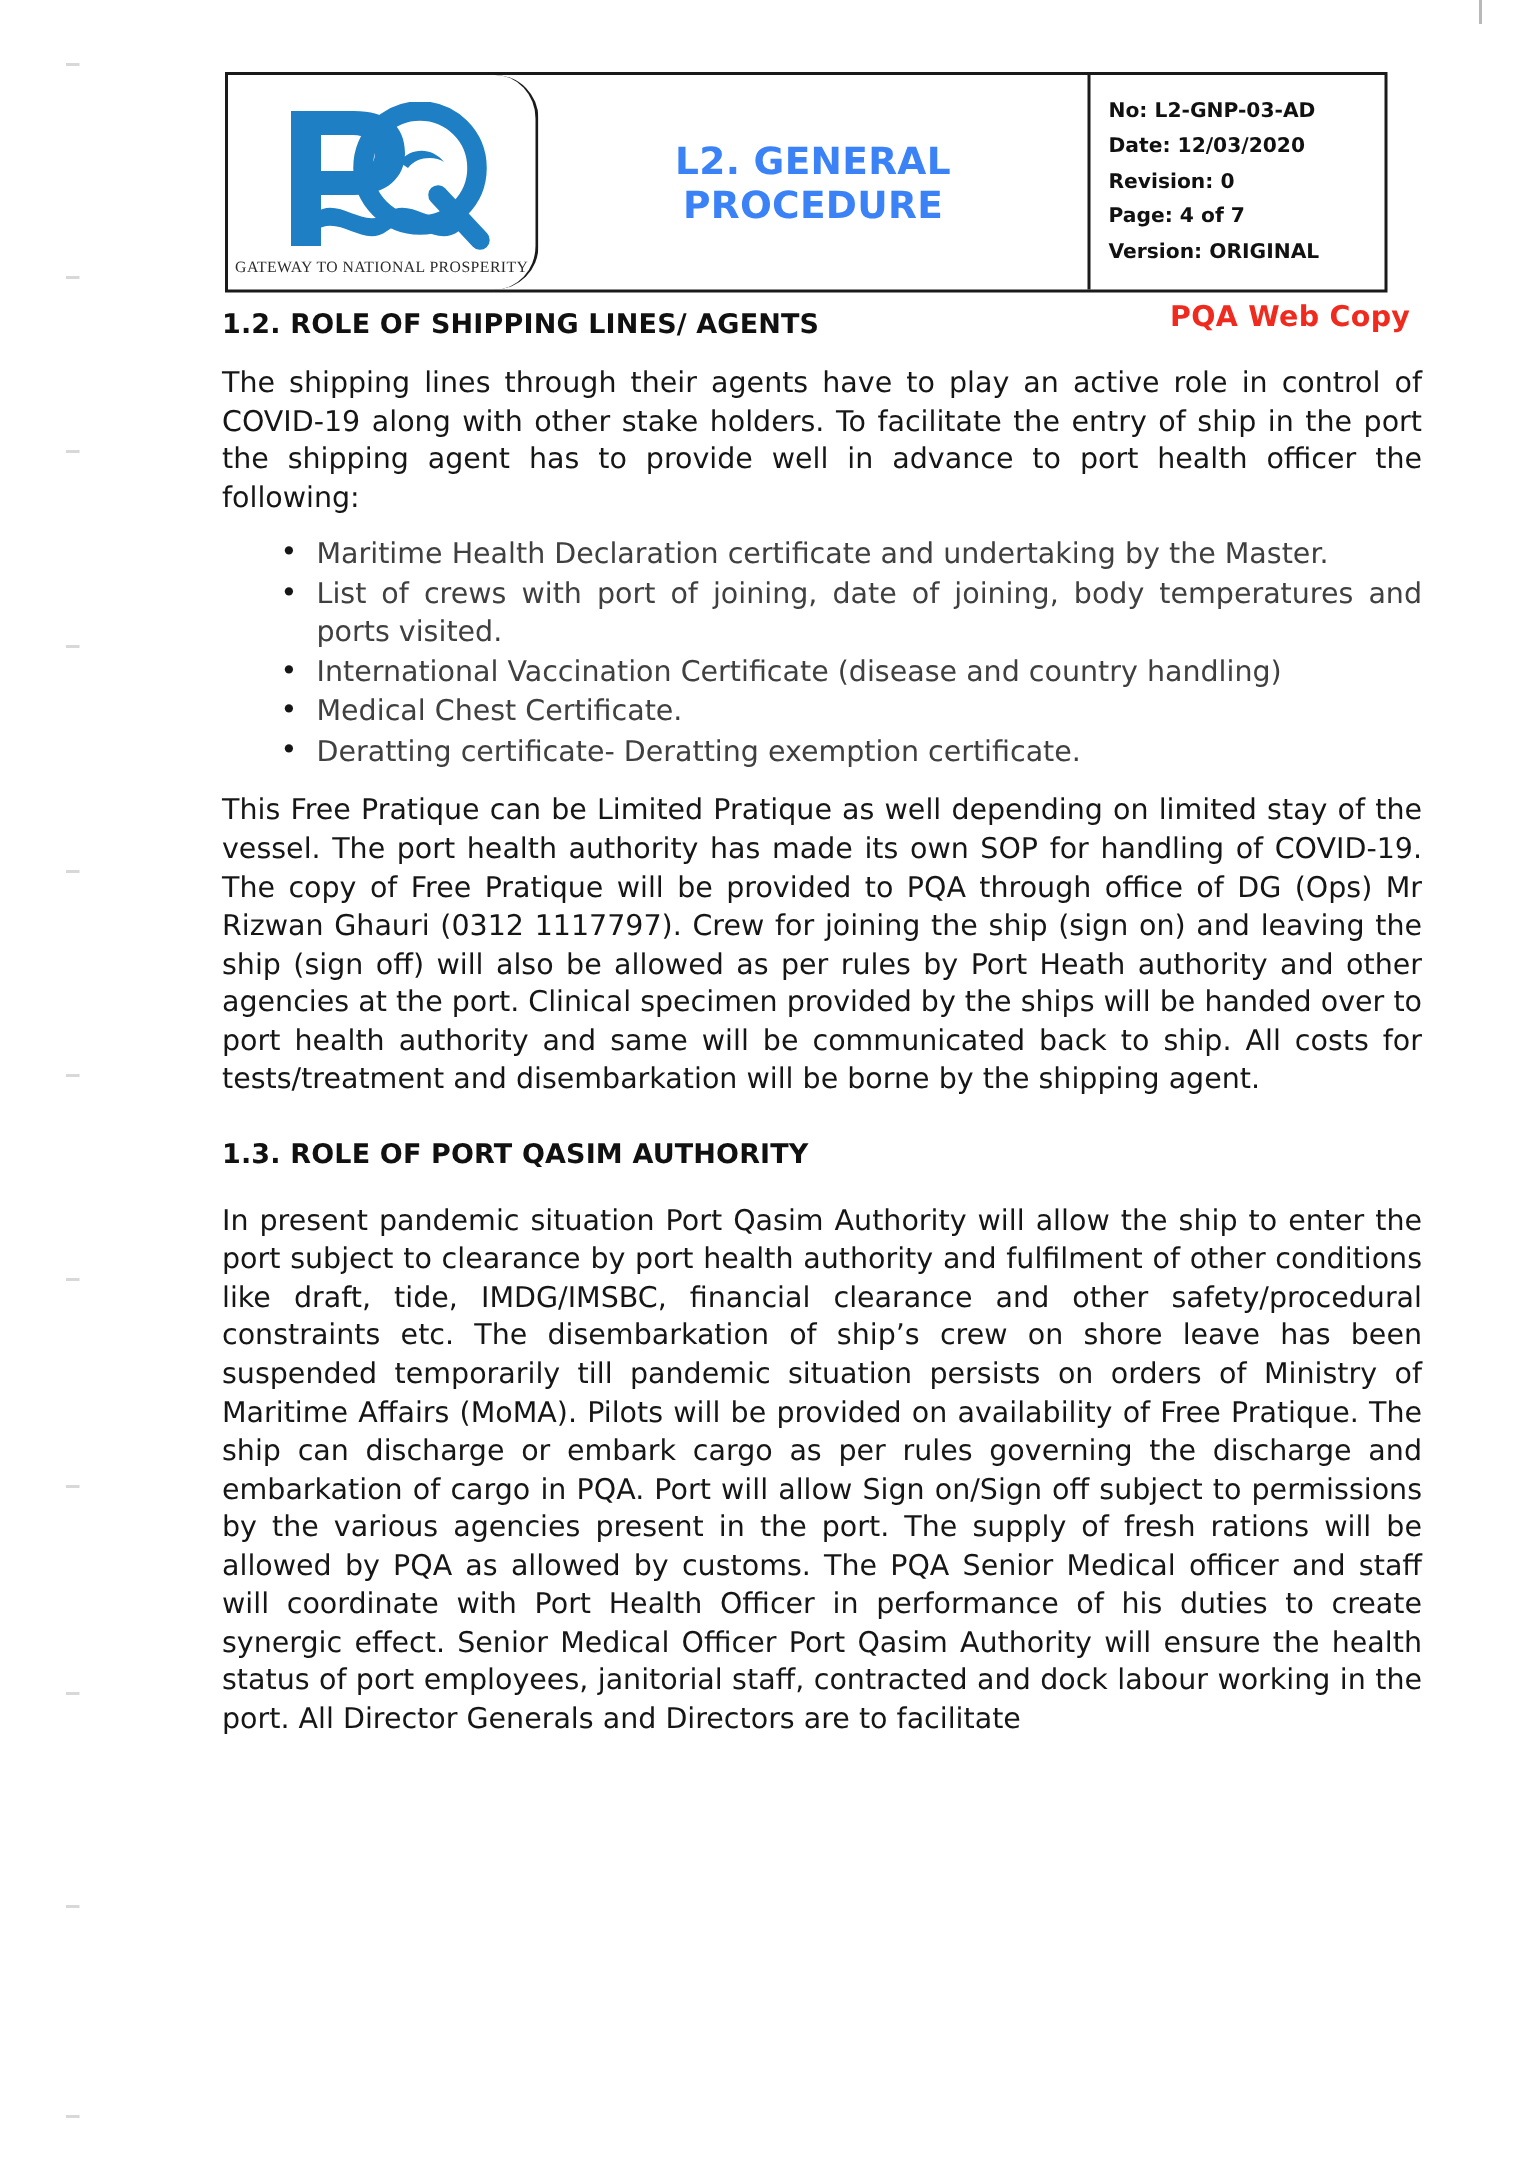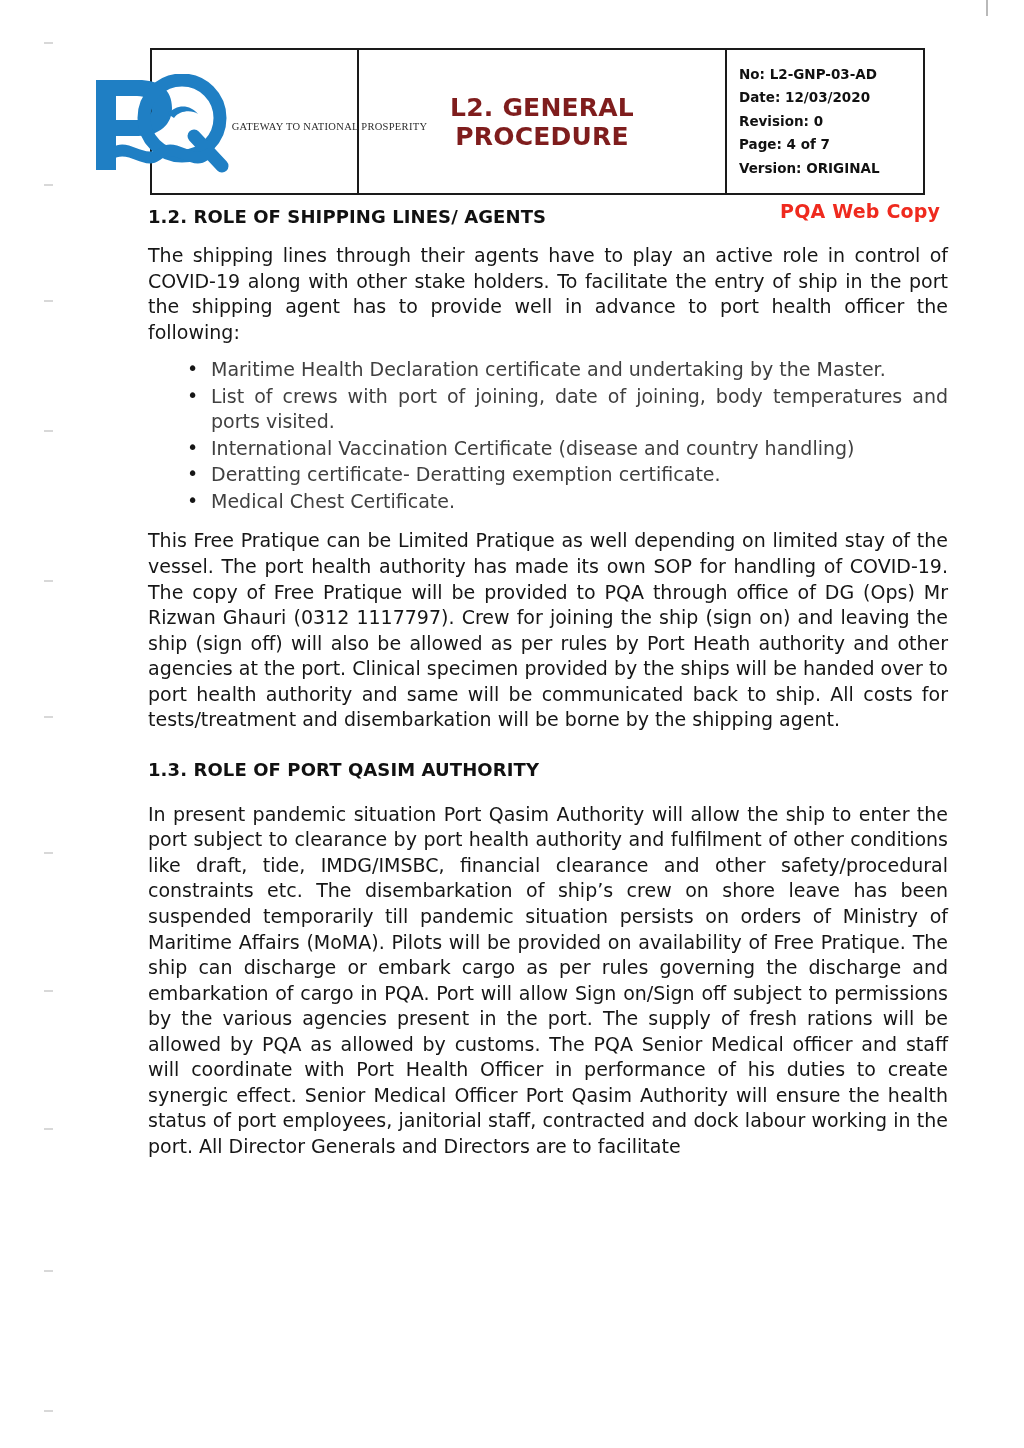--- a/index.html
+++ b/index.html
@@ -51,24 +51,25 @@
     border: 2px solid #1a1a1a;
     box-sizing: border-box;
     display: flex;
     align-items: stretch;
   }
   .header-logo-cell {
     width: 207px;
     border-right: 2px solid #1a1a1a;
     box-sizing: border-box;
     display: flex;
-    flex-direction: row;
+    flex-direction: column;
     align-items: center;
     justify-content: center;
     padding-top: 9px;
+    border-radius: 29px;
   }
   .logo-wrap {
     width: 150px;
     height: 104px;
     position: relative;
   }
   .logo-tag {
     font-family: "Liberation Serif", serif;
     font-size: 10.5px;
     letter-spacing: 0.3px;
@@ -81,21 +82,21 @@
     display: flex;
     align-items: center;
     justify-content: center;
     border-right: 2px solid #1a1a1a;
     box-sizing: border-box;
   }
   .header-title {
     font-size: 25px;
     font-weight: bold;
     letter-spacing: 0.2px;
-    color: #7f1d1d;
+    color: #3b82f6;
     text-align: center;
   }
   .header-meta-cell {
     width: 196px;
     box-sizing: border-box;
     padding: 10px 4px 10px 12px;
     display: flex;
     flex-direction: column;
     justify-content: center;
   }
@@ -224,22 +225,22 @@
   <div class="content">
 
     <h2 class="section">1.2. ROLE OF SHIPPING LINES/ AGENTS</h2>
 
     <p class="para">The shipping lines through their agents have to play an active role in control of COVID-19 along with other stake holders. To facilitate the entry of ship in the port the shipping agent has to provide well in advance to port health officer the following:</p>
 
     <ul class="bullets">
       <li>Maritime Health Declaration certificate and undertaking by the Master.</li>
       <li>List of crews with port of joining, date of joining, body temperatures and ports visited.</li>
       <li>International Vaccination Certificate (disease and country handling)</li>
+      <li>Medical Chest Certificate.</li>
       <li>Deratting certificate- Deratting exemption certificate.</li>
-      <li>Medical Chest Certificate.</li>
     </ul>
 
     <p class="para">This Free Pratique can be Limited Pratique as well depending on limited stay of the vessel. The port health authority has made its own SOP for handling of COVID-19. The copy of Free Pratique will be provided to PQA through office of DG (Ops) Mr Rizwan Ghauri (0312 1117797). Crew for joining the ship (sign on) and leaving the ship (sign off) will also be allowed as per rules by Port Heath authority and other agencies at the port. Clinical specimen provided by the ships will be handed over to port health authority and same will be communicated back to ship. All costs for tests/treatment and disembarkation will be borne by the shipping agent.</p>
 
     <h2 class="section second">1.3. ROLE OF PORT QASIM AUTHORITY</h2>
 
     <p class="para">In present pandemic situation Port Qasim Authority will allow the ship to enter the port subject to clearance by port health authority and fulfilment of other conditions like draft, tide, IMDG/IMSBC, financial clearance and other safety/procedural constraints etc. The disembarkation of ship’s crew on shore leave has been suspended temporarily till pandemic situation persists on orders of Ministry of Maritime Affairs (MoMA). Pilots will be provided on availability of Free Pratique. The ship can discharge or embark cargo as per rules governing the discharge and embarkation of cargo in PQA. Port will allow Sign on/Sign off subject to permissions by the various agencies present in the port. The supply of fresh rations will be allowed by PQA as allowed by customs. The PQA Senior Medical officer and staff will coordinate with Port Health Officer in performance of his duties to create synergic effect. Senior Medical Officer Port Qasim Authority will ensure the health status of port employees, janitorial staff, contracted and dock labour working in the port. All Director Generals and Directors are to facilitate</p>
 
   </div>
 </div>

